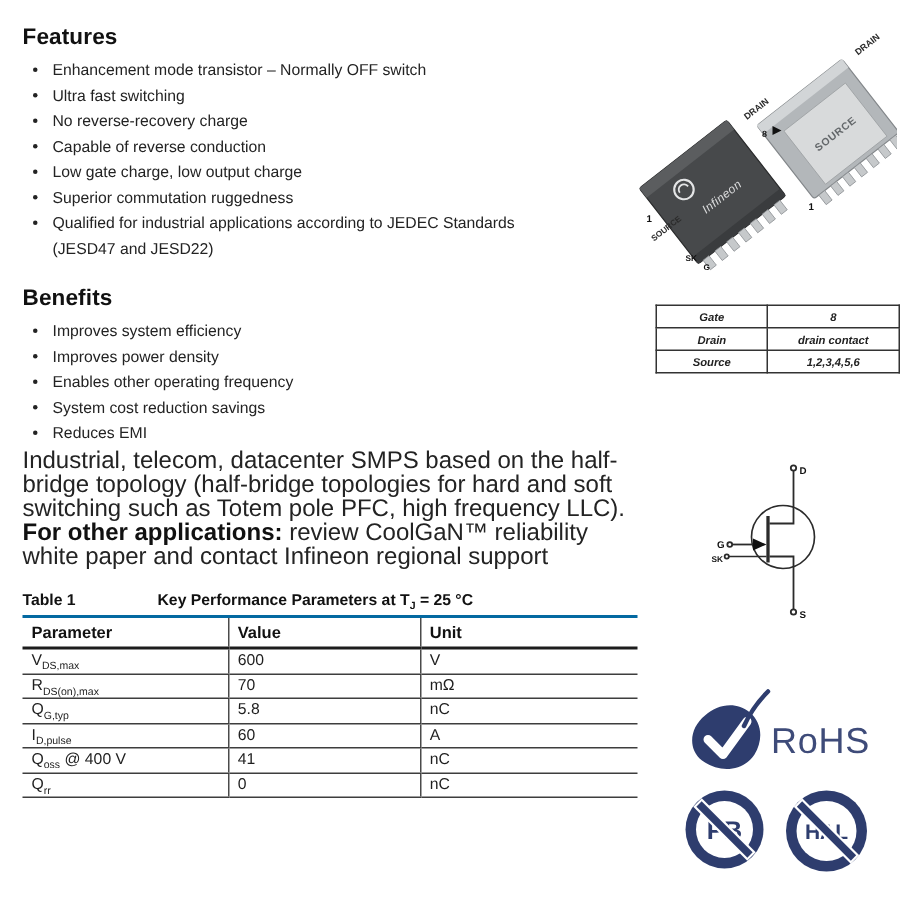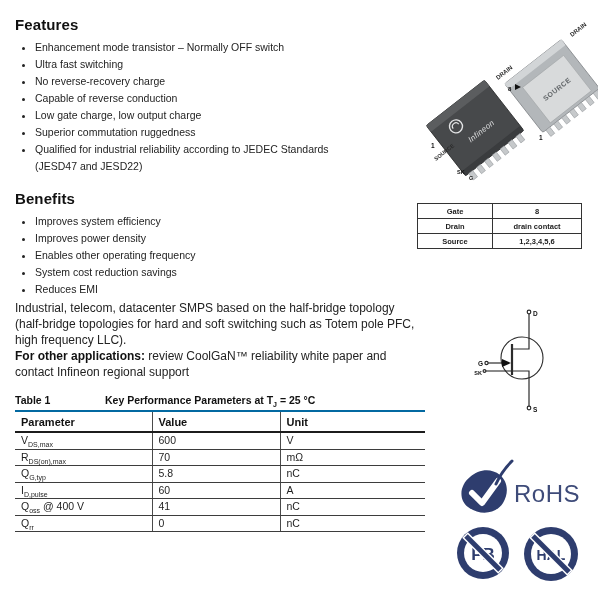--- a/index.html
+++ b/index.html
@@ -3,31 +3,31 @@
 <meta charset="utf-8">
 <style>
   html,body{margin:0;padding:0;background:#fff;}
   .page{position:relative;width:600px;height:600px;background:#ffffff;
         font-family:"Liberation Sans",sans-serif;color:#1a1a1a;overflow:hidden;}
   .left-col{position:absolute;left:15px;top:16px;width:412px;}
   .sec-title{font-size:15px;font-weight:bold;color:#111;margin:0 0 6px 0;letter-spacing:.1px;}
   .gap{margin-top:15px;}
   ul.blist{margin:2px 0 0 0;padding:0 0 0 20px;width:312px;}
   ul.blist li{font-size:10.5px;line-height:17px;color:#232323;}
-  .apps-text{margin:2px 0 0 0;width:410px;font-size:12px;line-height:16px;color:#232323;}
+  .apps-text{margin:2px 0 0 0;width:410px;font-size:16px;line-height:16px;color:#232323;}
   .apps-text b{color:#111;}
   .tbl-caption{display:flex;font-weight:bold;font-size:10.5px;margin:14px 0 4px 0;color:#111;}
   .tbl-caption .lbl{width:90px;}
   sub{font-size:7px;line-height:0;}
   table.t1{border-collapse:collapse;width:410px;border-top:2px solid #0369a1;table-layout:fixed;}
   table.t1 th{font-size:11px;text-align:left;padding:4px 6px 3px 6px;border-bottom:2px solid #1c1c1c;color:#111;}
   table.t1 td{font-size:10.5px;padding:2px 6px;border-bottom:1px solid #3d3d3d;line-height:11.5px;color:#1e1e1e;}
   table.t1 .cb{border-left:1px solid #4a4a4a;}
   .pkg{position:absolute;left:418px;top:14px;}
-  table.pintbl{position:absolute;left:417px;top:203px;border-collapse:collapse;border:1.5px solid #333;}
+  table.pintbl{position:absolute;left:437px;top:203px;border-collapse:collapse;border:1.5px solid #333;font-style:italic;}
   table.pintbl td{border:1px solid #333;font-size:7.5px;font-weight:bold;color:#222;
                   text-align:center;height:14px;padding:0 4px;}
   table.pintbl td.c1{width:66px;}
   table.pintbl td.c2{width:80px;}
   .sym{position:absolute;left:450px;top:300px;}
   .badges{position:absolute;left:448px;top:455px;}
 </style>
 </head>
 <body>
 
@@ -36,21 +36,21 @@
   <div class="left-col">
 
     <div class="sec-title">Features</div>
     <ul class="blist">
       <li>Enhancement mode transistor – Normally OFF switch</li>
       <li>Ultra fast switching</li>
       <li>No reverse-recovery charge</li>
       <li>Capable of reverse conduction</li>
       <li>Low gate charge, low output charge</li>
       <li>Superior commutation ruggedness</li>
-      <li>Qualified for industrial reliability according to JEDEC Standards (JESD47 and JESD22)</li>
+      <li>Qualified for industrial applications according to JEDEC Standards (JESD47 and JESD22)</li>
     </ul>
 
     <div class="sec-title gap">Benefits</div>
     <ul class="blist">
       <li>Improves system efficiency</li>
       <li>Improves power density</li>
       <li>Enables other operating frequency</li>
       <li>System cost reduction savings</li>
       <li>Reduces EMI</li>
     </ul>

